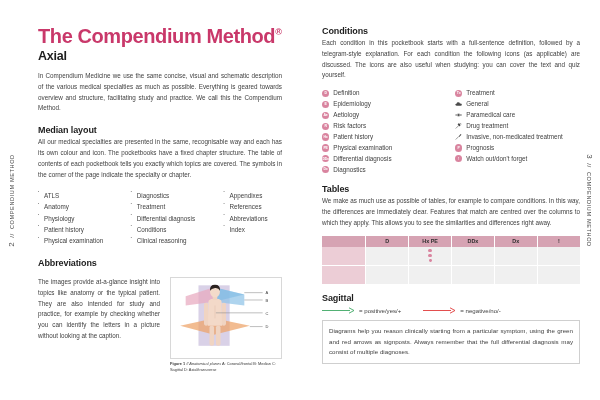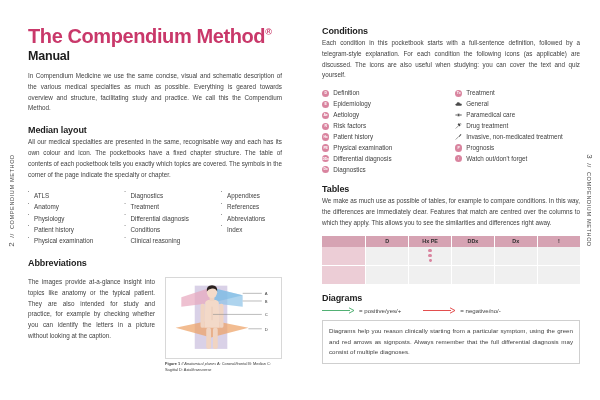--- a/index.html
+++ b/index.html
@@ -26,21 +26,21 @@
     letter-spacing: 0.6px;
     color: #4a4a4a;
     display: flex; align-items: center; gap: 4px;
   }
   .margin-label.right .margin-inner { transform: rotate(90deg); }
   .margin-num { font-size: 8px; }
   .margin-sep { font-size: 6px; }
 
   
   .col { padding-top: 26px; }
-  .col-left  { width: 300px; padding-left: 28px; padding-right: 18px; }
+  .col-left  { width: 300px; padding-left: 38px; padding-right: 18px; }
   .col-right { width: 300px; padding-left: 22px; padding-right: 20px; }
 
   h1.title {
     color: #c9386a;
     font-size: 20px;
     font-weight: bold;
     letter-spacing: -0.4px;
     line-height: 1.05;
   }
   h1.title sup { font-size: 9px; vertical-align: super; }
@@ -167,21 +167,21 @@
       <span class="margin-sep">//</span>
       <span>COMPENDIUM METHOD</span>
     </div>
   </div>
 
   <div class="col col-left">
 
     <h1 class="title">
       <span>The Compendium Method</span><sup>®</sup>
     </h1>
-    <h2 class="subtitle">Manual</h2>
+    <h2 class="subtitle">Axial</h2>
 
     <p class="body gap-md">In Compendium Medicine we use the same concise, visual and schematic description of the various medical specialties as much as possible. Everything is geared towards overview and structure, facilitating study and practice. We call this the Compendium Method.</p>
 
     <div class="gap-lg">
       <h3 class="section">Median layout</h3>
       <p class="body">All our medical specialties are presented in the same, recognisable way and each has its own colour and icon. The pocketbooks have a fixed chapter structure. The table of contents of each pocketbook tells you exactly which topics are covered. The symbols in the corner of the page indicate the specialty or chapter.</p>
     </div>
 
     <div class="bullet-cols">
       <div class="bcol">
@@ -404,21 +404,21 @@
           <td></td>
           <td></td>
           <td></td>
           <td></td>
           <td></td>
         </tr>
       </tbody>
     </table>
 
     <div class="gap-md">
-      <h3 class="section">Diagrams</h3>
+      <h3 class="section">Sagittal</h3>
       <div class="arrow-legend">
         <div class="arrow-item">
           <svg width="34" height="7" viewBox="0 0 34 7">
             <line x1="0" y1="3.5" x2="28" y2="3.5" stroke="#3ea864" stroke-width="0.9"></line>
             <path d="M27,0.8 L32,3.5 L27,6.2" fill="none" stroke="#3ea864" stroke-width="0.9"></path>
           </svg>
           <span>= positive/yes/+</span>
         </div>
         <div class="arrow-item">
           <svg width="34" height="7" viewBox="0 0 34 7">

